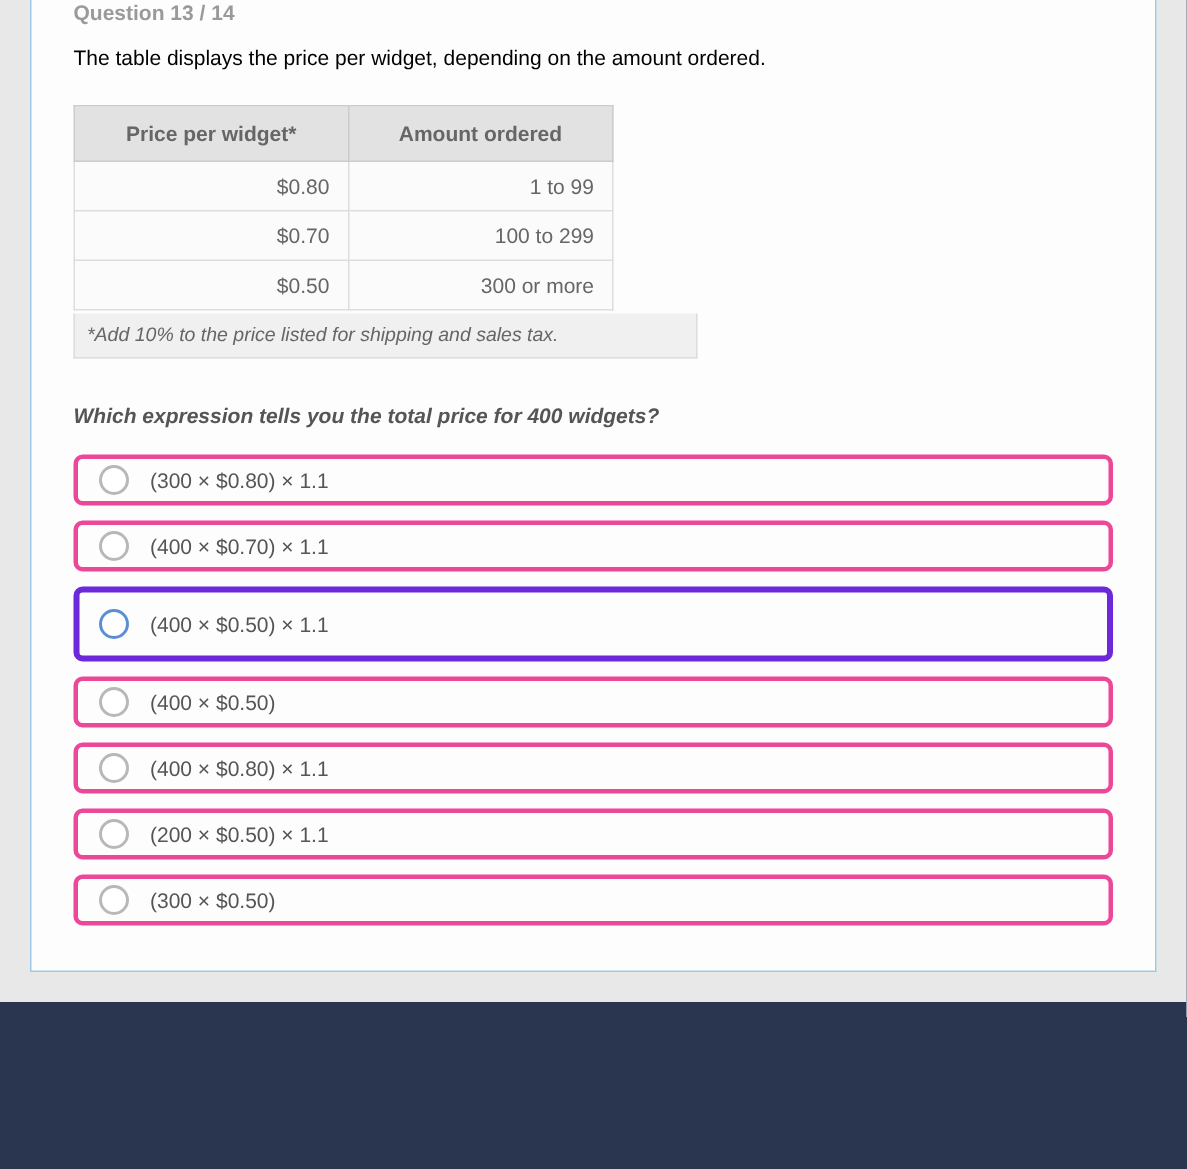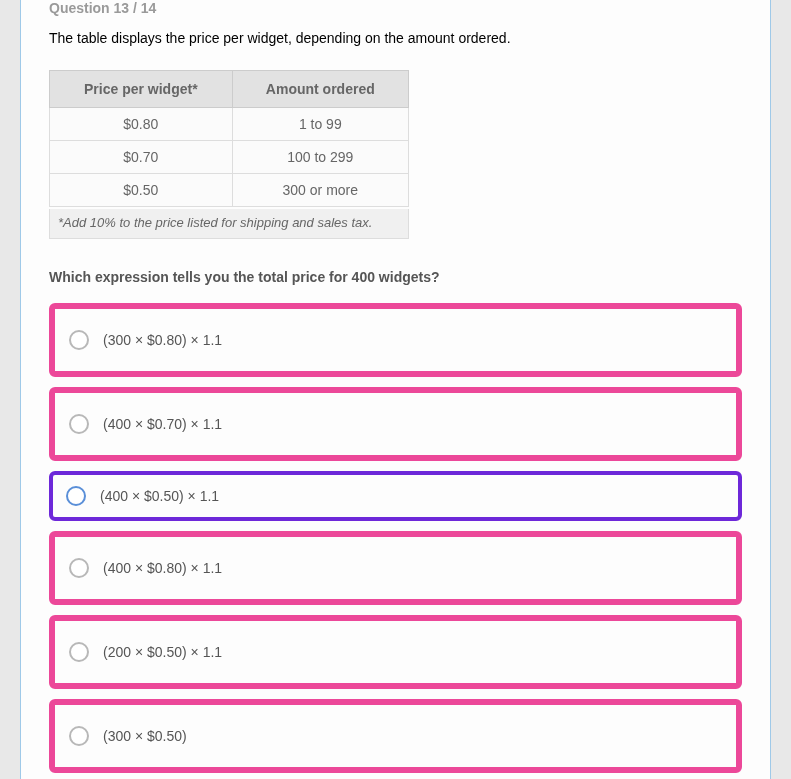--- a/index.html
+++ b/index.html
@@ -49,50 +49,51 @@
       padding: 10px 12px;
       border: 1px solid #ccc;
       text-align: center;
     }
     .price-table td {
       background: #fbfbfb;
       color: #666;
       font-size: 14px;
       padding: 8px 12px;
       border: 1px solid #ddd;
-      text-align: center;
+      text-align: right;
     }
     .table-caption {
       color: #666;
       font-size: 13px;
       font-style: italic;
       padding: 6px 8px 8px 8px;
       background: #f0f0f0;
       border: 1px solid #ddd;
       border-top: none;
-      width: 360px;
+      width: 416px;
       margin-bottom: 30px;
     }
     .question-text {
       color: #555;
       font-size: 14px;
       font-weight: 700;
       margin-bottom: 18px;
+      font-style: italic;
     }
     .options {
       display: flex;
       flex-direction: column;
       gap: 10px;
     }
     .option {
       display: flex;
       align-items: center;
-      border: 6px solid #ec4899;
+      border: 3px solid #ec4899;
       border-radius: 6px;
-      padding: 21px 14px;
+      padding: 4px 14px;
       background: #fdfdfd;
       cursor: pointer;
     }
     .option.selected {
       border: 4px solid #6d28d9;
       padding: 11px 13px;
     }
     .radio {
       width: 20px;
       height: 20px;
@@ -156,20 +157,24 @@
       <div class="option">
         <span class="radio"></span>
         <span class="option-label">(400 × $0.70) × 1.1</span>
       </div>
 
       <div class="option selected">
         <span class="radio"></span>
         <span class="option-label">(400 × $0.50) × 1.1</span>
       </div>
 
+      <div class="option">
+        <span class="radio"></span>
+        <span class="option-label">(400 × $0.50)</span>
+      </div>
 
 
       <div class="option">
         <span class="radio"></span>
         <span class="option-label">(400 × $0.80) × 1.1</span>
       </div>
 
       <div class="option">
         <span class="radio"></span>
         <span class="option-label">(200 × $0.50) × 1.1</span>

